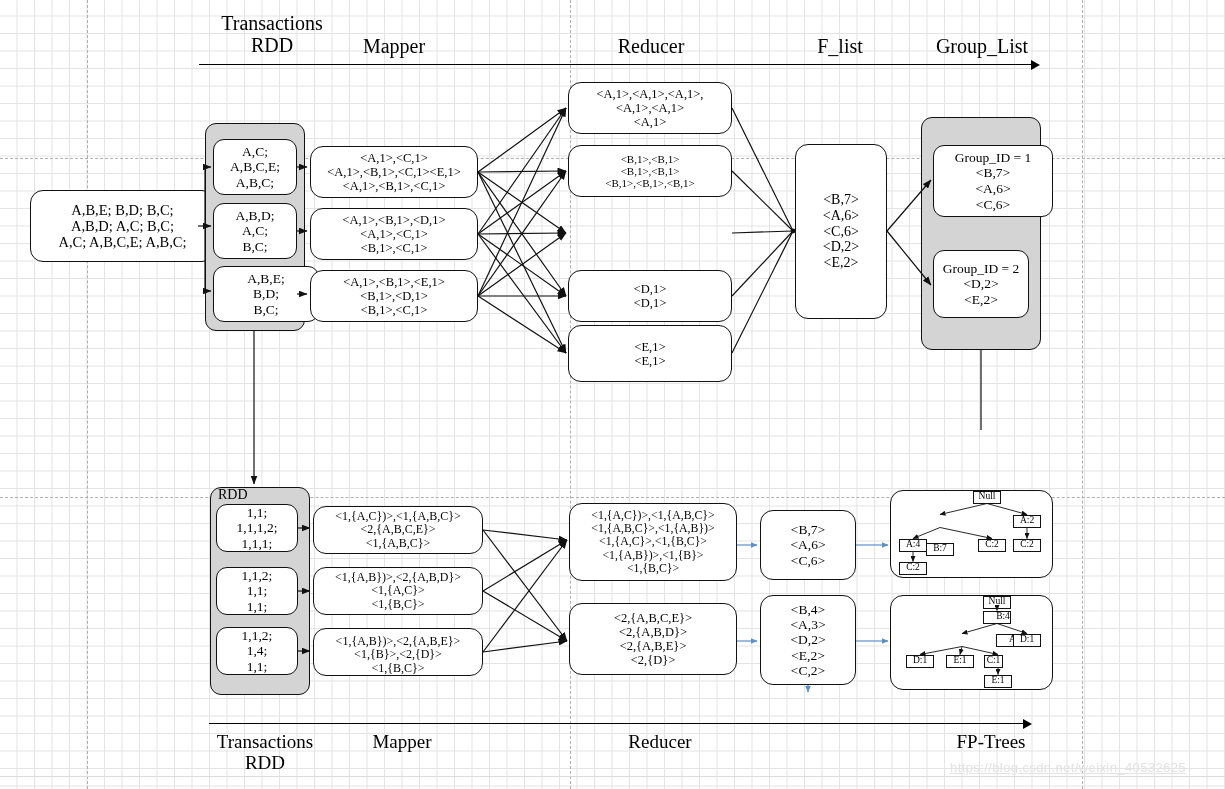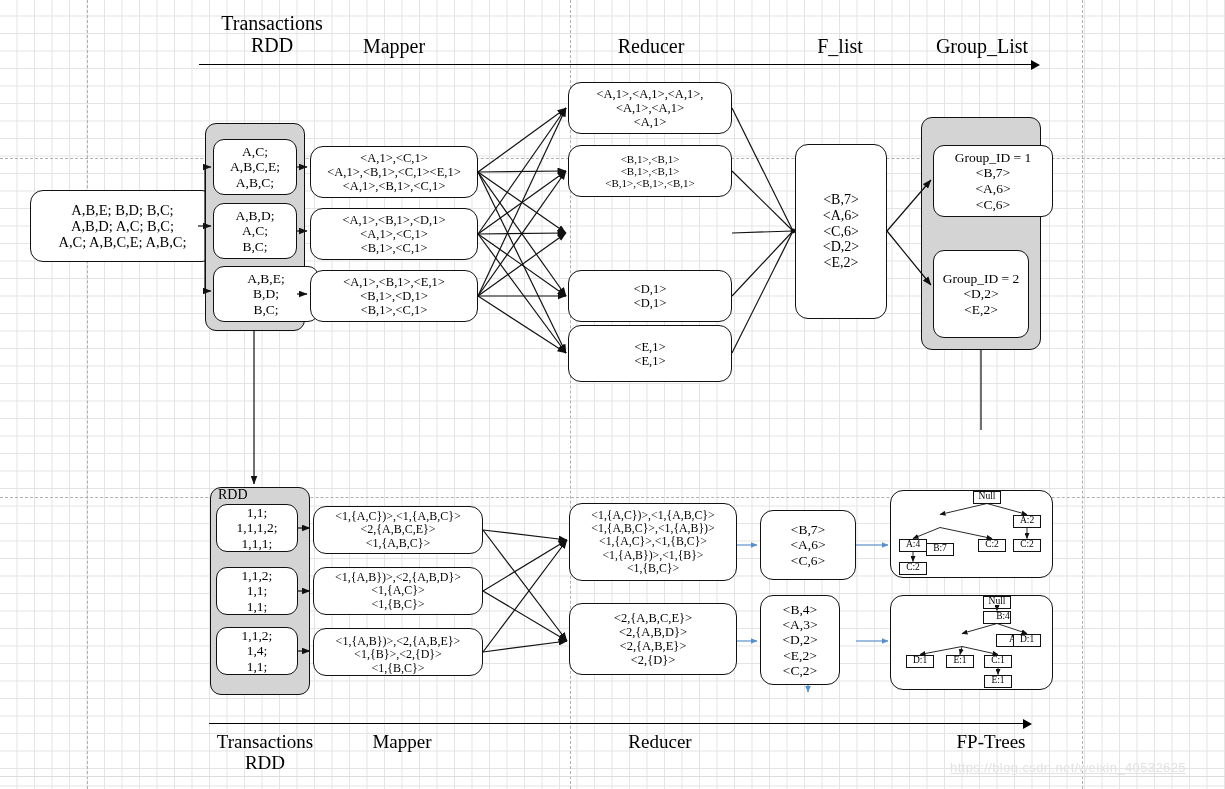--- a/index.html
+++ b/index.html
@@ -196,21 +196,21 @@
     <span class="ln">&lt;E,2&gt;</span>
   </div>
 
   <div class="groupbox" style="left:921px;top:117px;width:120px;height:233px;"></div>
   <div class="inner" style="left:933px;top:145px;width:120px;height:72px;font-size:13.5px;">
     <span class="ln">Group_ID = 1</span>
     <span class="ln">&lt;B,7&gt;</span>
     <span class="ln">&lt;A,6&gt;</span>
     <span class="ln">&lt;C,6&gt;</span>
   </div>
-  <div class="inner" style="left:933px;top:250px;width:96px;height:88px;font-size:13.5px;">
+  <div class="inner" style="left:933px;top:250px;width:96px;height:68px;font-size:13.5px;">
     <span class="ln">Group_ID = 2</span>
     <span class="ln">&lt;D,2&gt;</span>
     <span class="ln">&lt;E,2&gt;</span>
   </div>
 
   <div class="groupbox" style="left:210px;top:487px;width:100px;height:208px;"></div>
   <div class="rddtag" style="left:218px;top:487px;font-size:14px;">RDD</div>
 
   <div class="inner" style="left:216px;top:504px;width:82px;height:48px;font-size:13.5px;">
     <span class="ln">1,1;</span>
@@ -256,21 +256,21 @@
     <span class="ln">&lt;2,{A,B,D}&gt;</span>
     <span class="ln">&lt;2,{A,B,E}&gt;</span>
     <span class="ln">&lt;2,{D}&gt;</span>
   </div>
 
   <div class="node" style="left:760px;top:510px;width:96px;height:70px;font-size:13.5px;">
     <span class="ln">&lt;B,7&gt;</span>
     <span class="ln">&lt;A,6&gt;</span>
     <span class="ln">&lt;C,6&gt;</span>
   </div>
-  <div class="node" style="left:760px;top:595px;width:80px;height:90px;font-size:13.5px;">
+  <div class="node" style="left:760px;top:595px;width:96px;height:90px;font-size:13.5px;">
     <span class="ln">&lt;B,4&gt;</span>
     <span class="ln">&lt;A,3&gt;</span>
     <span class="ln">&lt;D,2&gt;</span>
     <span class="ln">&lt;E,2&gt;</span>
     <span class="ln">&lt;C,2&gt;</span>
   </div>
 
   <div class="node" style="left:890px;top:490px;width:163px;height:88px;"></div>
   <div class="node" style="left:890px;top:595px;width:163px;height:95px;"></div>
 
@@ -281,21 +281,21 @@
       <div class="tnode" style="left: 899px; top: 538.5px; width: 28px; height: 13px; font-size: 9.5px;">A:4</div>
       <div class="tnode" style="left: 978px; top: 538.5px; width: 28px; height: 13px; font-size: 9.5px;">C:2</div>
       <div class="tnode" style="left: 1013px; top: 538.5px; width: 28px; height: 13px; font-size: 9.5px;">C:2</div>
       <div class="tnode" style="left: 899px; top: 561.5px; width: 28px; height: 13px; font-size: 9.5px;">C:2</div>
       <div class="tnode" style="left: 983px; top: 595.5px; width: 28px; height: 13px; font-size: 9.5px;">Null</div>
       <div class="tnode" style="left: 983px; top: 610.5px; width: 28px; height: 13px; font-size: 9.5px; padding-left: 12px;">B:4</div>
       <div class="tnode" style="left: 996px; top: 633.5px; width: 40px; height: 13px; font-size: 9.5px;">A:3</div>
       <div class="tnode" style="left: 1013px; top: 633.5px; width: 28px; height: 13px; font-size: 9.5px;">D:1</div>
       <div class="tnode" style="left: 906px; top: 654.5px; width: 28px; height: 13px; font-size: 9.5px;">D:1</div>
       <div class="tnode" style="left: 946px; top: 654.5px; width: 28px; height: 13px; font-size: 9.5px;">E:1</div>
-      <div class="tnode" style="left: 984px; top: 654.5px; width: 28px; height: 13px; font-size: 9.5px;">C:1</div>
+      <div class="tnode" style="left: 984px; top: 654.5px; width: 19px; height: 13px; font-size: 9.5px;">C:1</div>
       <div class="tnode" style="left: 984px; top: 674.5px; width: 28px; height: 13px; font-size: 9.5px;">E:1</div>
     </div>
 
   <div class="axis" style="left:209px;top:723px;width:816px;"></div>
   <div class="axis-head" style="left:1023px;top:719px;"></div>
 
   <div class="stagelbl" style="left:200px;top:732px;width:130px;font-size:19px;">
     <div>Transactions</div>
     <div>RDD</div>
   </div>

